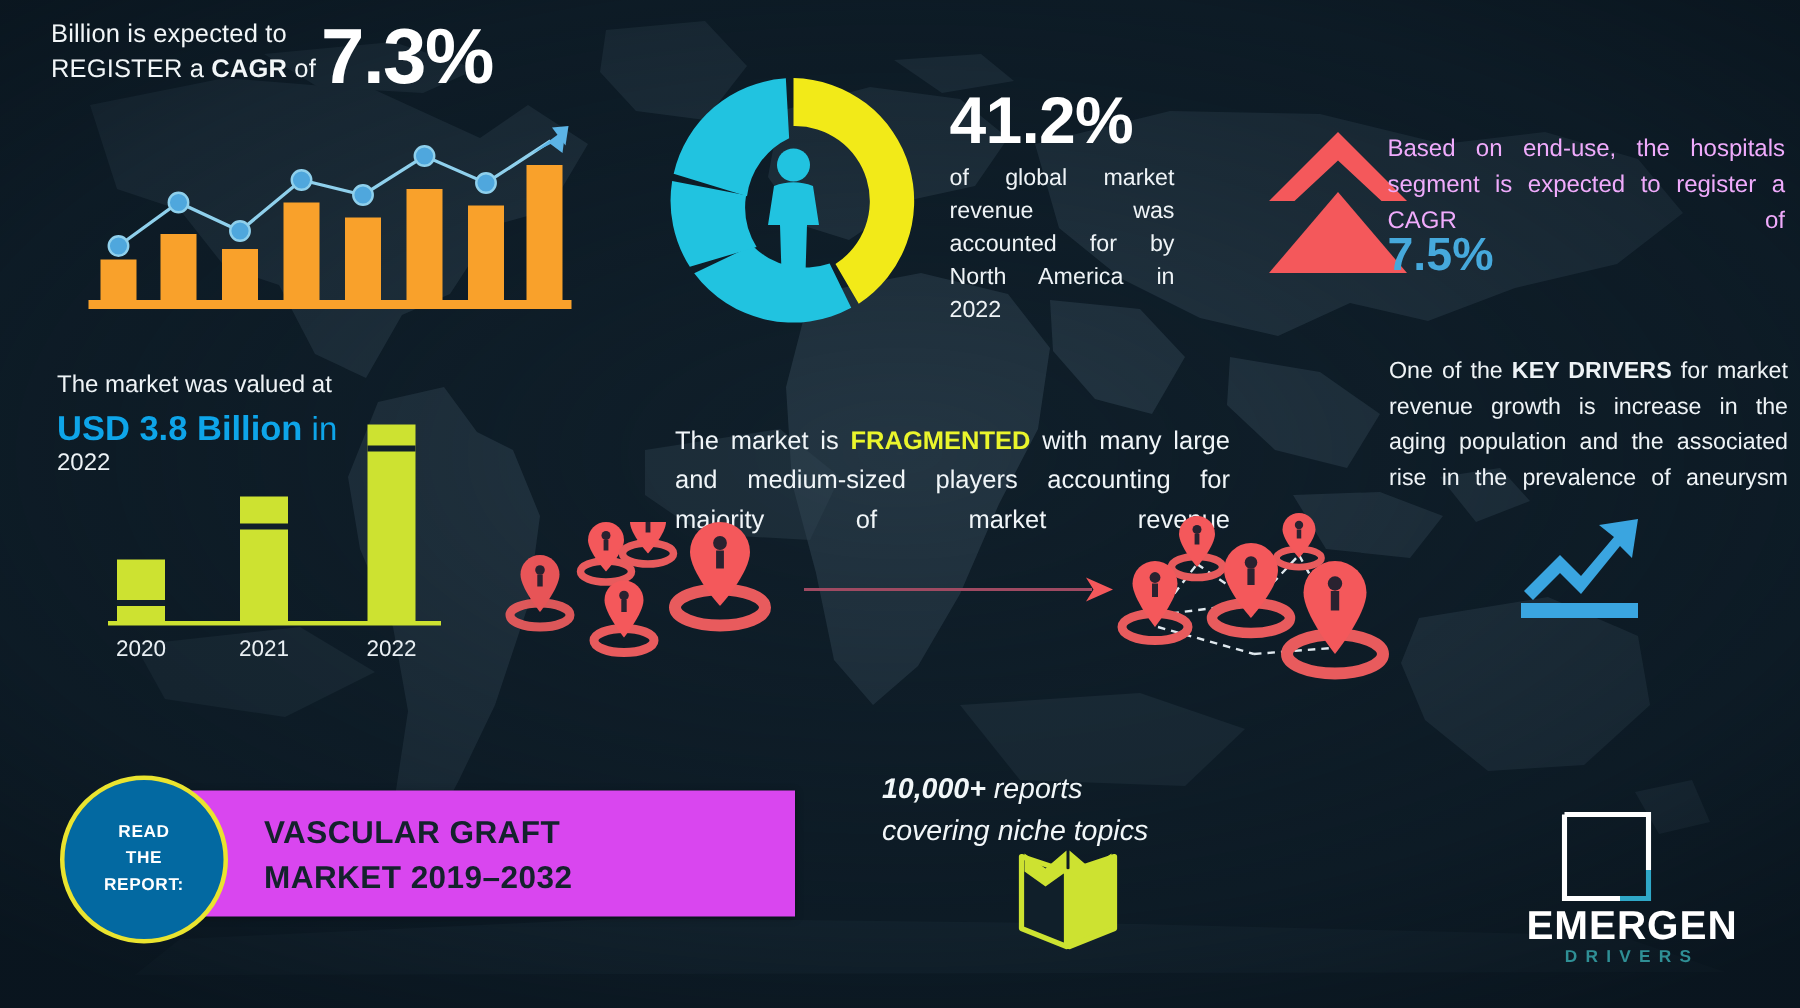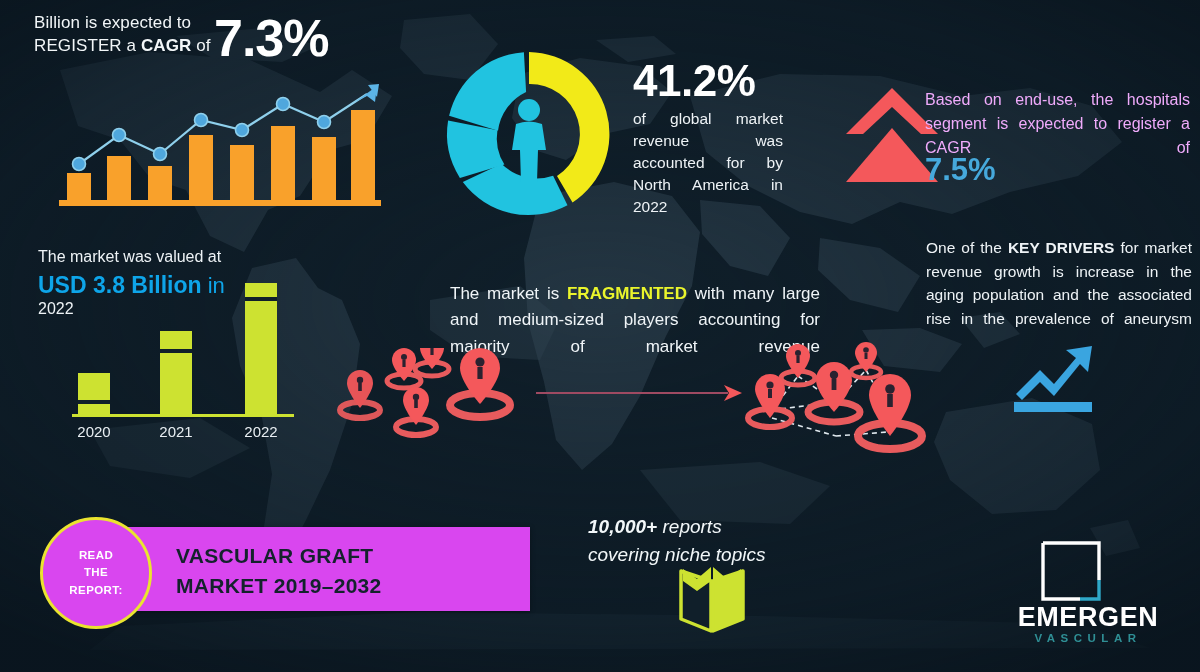--- a/index.html
+++ b/index.html
@@ -150,21 +150,21 @@
     font-size: 21px;
     font-weight: 700;
     line-height: 1.45;
     color: #14222c;
     letter-spacing: .3px;
   }
   #report-circle {
     left: 40px; top: 517px;
     width: 112px; height: 112px;
     border-radius: 50%;
-    background: #d946ef;
+    background: #0369a1;
     border: 3px solid #eae42f;
     box-sizing: border-box;
     display: flex;
     align-items: center;
     justify-content: center;
   }
   #report-circle-label {
     font-size: 11.5px;
     font-weight: 700;
     line-height: 1.5;
@@ -479,17 +479,17 @@
 
     <div class="tx" id="logo">
       <div id="logo-mark">
         <svg viewBox="0 0 62 62" aria-hidden="true">
           <path d="M3 3 L59 3 L59 40" fill="none" stroke="#ffffff" stroke-width="3.4"></path>
           <path d="M3 3 L3 59 L40 59" fill="none" stroke="#ffffff" stroke-width="3.4"></path>
           <path d="M59 40 L59 59 L40 59" fill="none" stroke="#2fa8c8" stroke-width="3.4"></path>
         </svg>
       </div>
       <div id="logo-name">EMERGEN</div>
-      <div id="logo-sub">VASCULAR</div>
+      <div id="logo-sub">DRIVERS</div>
     </div>
 
   </div>
 </div>
 
 </body></html>

